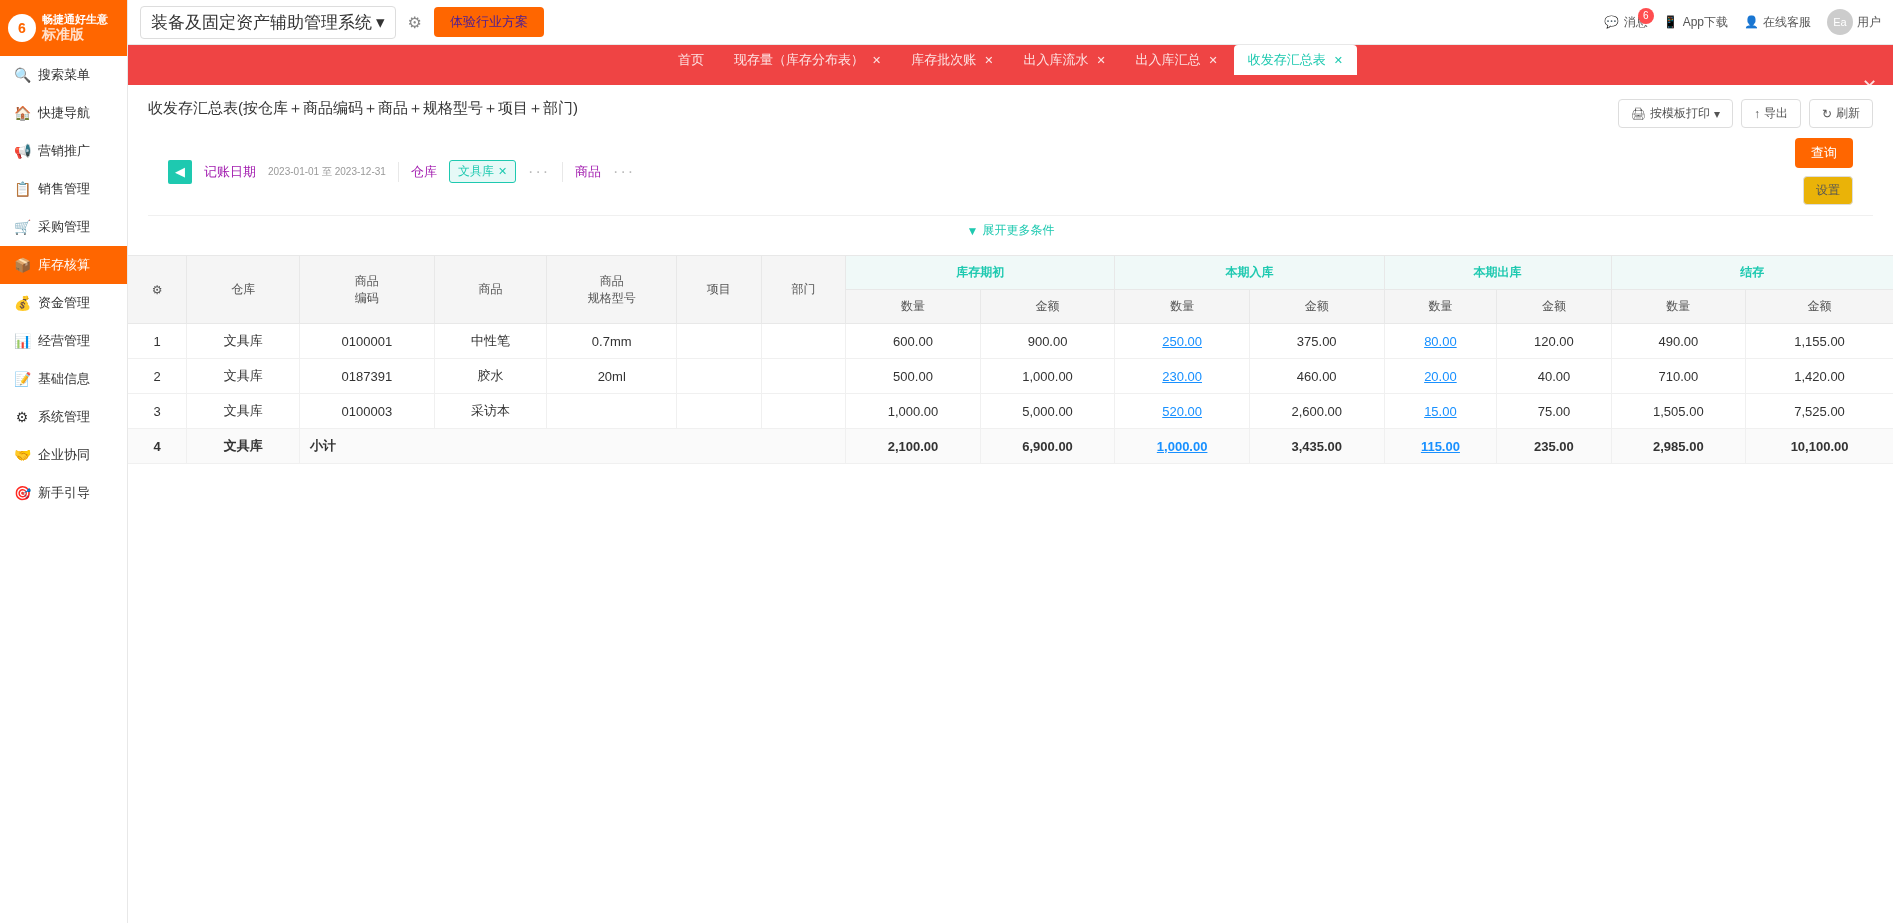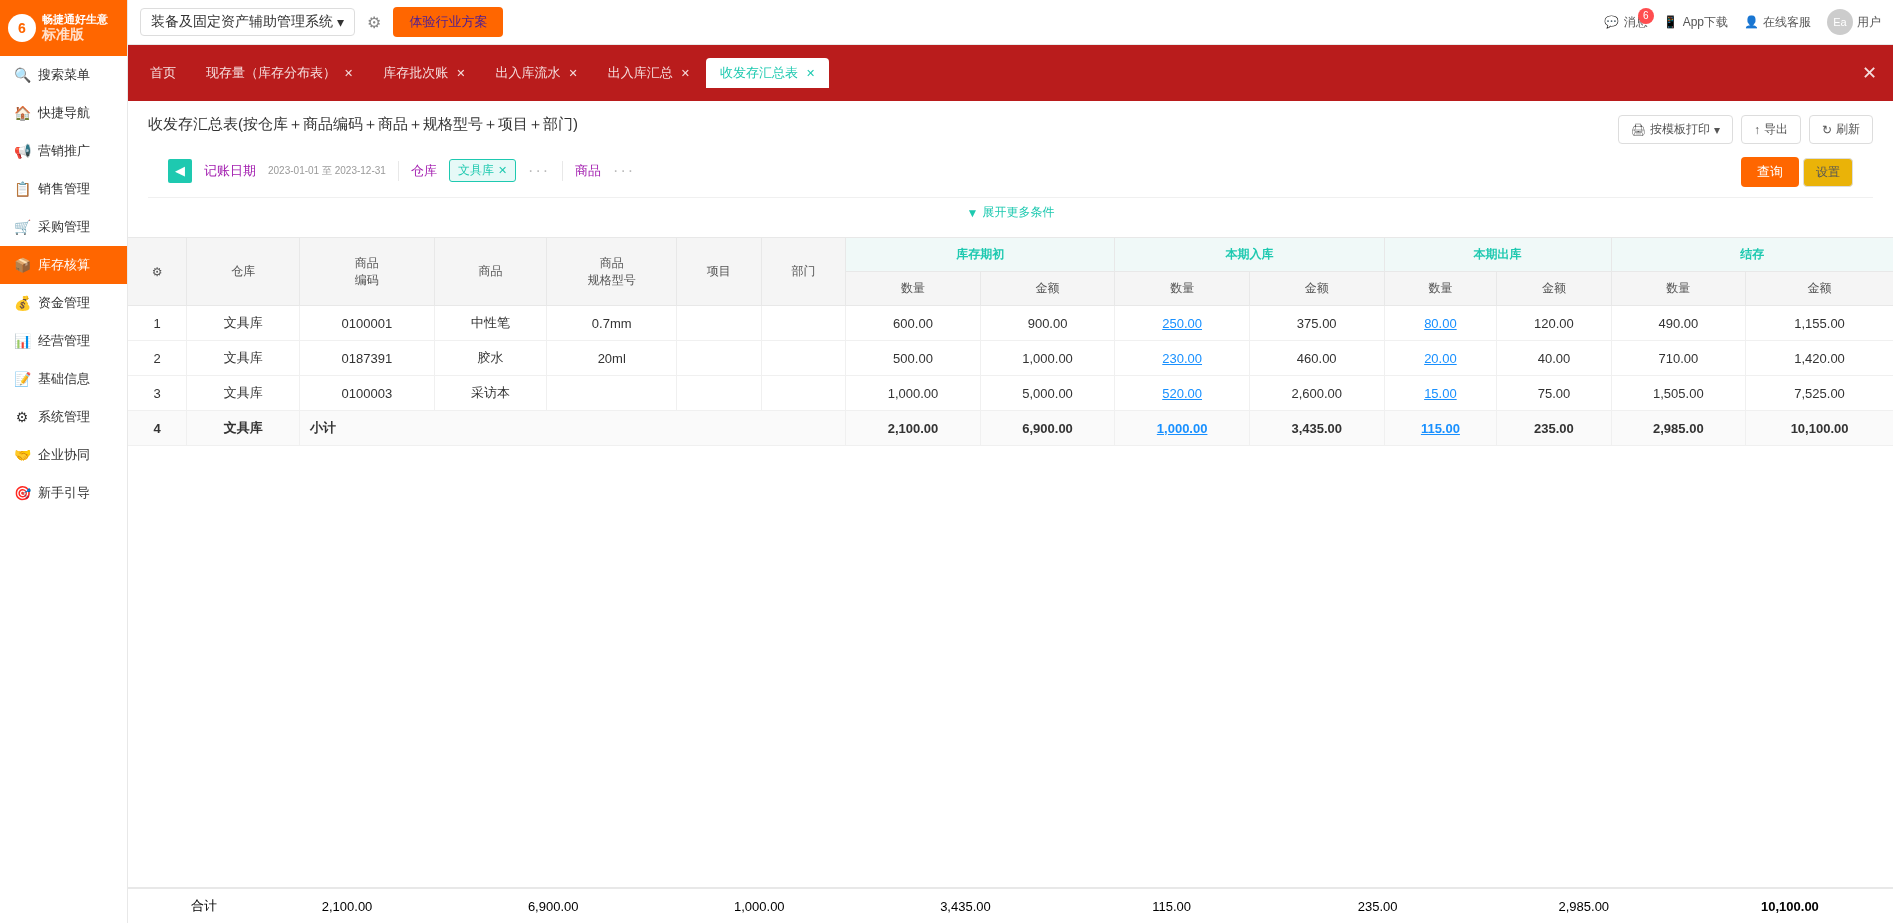--- a/index.html
+++ b/index.html
@@ -13,29 +13,29 @@
     .sidebar-logo-sub { font-size: 14px; color: rgba(255,255,255,0.8); }
     .sidebar-item { display: flex; align-items: center; gap: 8px; padding: 10px 14px; cursor: pointer; color: #333; font-size: 13px; transition: background 0.15s; }
     .sidebar-item.active { background: #ff6600; color: #fff; }
     .sidebar-item-icon { font-size: 14px; width: 16px; text-align: center; }
 
     
     .main { flex: 1; display: flex; flex-direction: column; overflow: hidden; }
 
     
     .topbar { height: 45px; background: #fff; border-bottom: 1px solid #e8e8e8; display: flex; align-items: center; padding: 0 12px; gap: 12px; flex-shrink: 0; }
-    .topbar-system-select { display: flex; align-items: center; gap: 4px; font-size: 14px; color: #333; border: 1px solid #ddd; padding: 4px 10px; border-radius: 4px; cursor: pointer; }
+    .topbar-system-select { display: flex; align-items: center; gap: 4px; font-size: 17px; color: #333; border: 1px solid #ddd; padding: 4px 10px; border-radius: 4px; cursor: pointer; }
     .topbar-btn-experience { background: #ff6600; color: #4c1d95; border: none; border-radius: 4px; padding: 6px 16px; font-size: 13px; cursor: pointer; }
     .topbar-actions { display: flex; align-items: center; gap: 16px; margin-left: auto; }
     .topbar-action-item { display: flex; align-items: center; gap: 4px; font-size: 12px; color: #555; cursor: pointer; position: relative; }
     .badge { background: #ff4d4f; color: #fff; border-radius: 50%; width: 16px; height: 16px; font-size: 10px; display: flex; align-items: center; justify-content: center; position: absolute; top: -6px; right: -6px; }
     .avatar { width: 26px; height: 26px; background: #ccc; border-radius: 50%; display: flex; align-items: center; justify-content: center; font-size: 11px; color: #fff; overflow: hidden; }
 
     
-    .tabs-bar { background: #b91c1c; display: flex; align-items: center; padding: 0 8px; height: 56px; flex-shrink: 0; }
+    .tabs-bar { background: #ef4444; display: flex; align-items: center; padding: 0 8px; height: 40px; flex-shrink: 0; flex-direction: column; }
     .tab { display: flex; align-items: center; gap: 6px; padding: 6px 14px; font-size: 13px; color: rgba(255,255,255,0.85); cursor: pointer; border-radius: 4px 4px 0 0; white-space: nowrap; }
     .tab.active { background: #fff; color: #1ec9b0; font-weight: 500; }
     .tab-close { font-size: 11px; color: inherit; cursor: pointer; margin-left: 2px; }
     .tabs-close-all { margin-left: auto; color: rgba(255,255,255,0.85); font-size: 18px; cursor: pointer; padding: 0 8px; }
 
     
     .content { flex: 1; background: #f0f2f5; overflow: auto; padding: 0; display: flex; flex-direction: column; }
     .page-header { background: #fff; padding: 14px 20px 10px; border-bottom: 1px solid #e8e8e8; }
     .page-title { font-size: 15px; font-weight: 500; color: #333; margin-bottom: 10px; }
 
@@ -235,21 +235,21 @@
         </div>
 
         <span class="filter-ellipsis">···</span>
 
         <div class="filter-separator"></div>
 
         <span class="filter-label">商品</span>
 
         <span class="filter-ellipsis">···</span>
 
-        <div style="margin-left:auto;display:flex;flex-direction:row;align-items:flex-end;gap:4px;">
+        <div style="margin-left:auto;display:flex;flex-direction:column;align-items:flex-end;gap:4px;">
           <button class="query-btn">查询</button>
           <button class="set-btn">设置</button>
         </div>
       </div>
 
       <div style="display:flex;justify-content:center;padding:6px 0;">
         <div class="expand-conditions">
           <span>▼</span>
           <span>展开更多条件</span>
         </div>
@@ -345,29 +345,15 @@
     <td>3,435.00</td>
     <td><span class="link-text">115.00</span></td>
     <td>235.00</td>
     <td>2,985.00</td>
     <td>10,100.00</td>
   </tr>
           </tbody>
       </table>
     </div>
 
-    <div style="background:#fff;border-top:2px solid #e8e8e8;padding:8px 0;display:flex;align-items:center;">
-      <div style="width:36px;text-align:center;"></div>
-      <div style="width:80px;text-align:center;font-weight:500;">合计</div>
-      <div style="flex:1;display:grid;grid-template-columns:repeat(8,1fr);text-align:center;">
-        <span style="padding:0 8px;">2,100.00</span>
-        <span style="padding:0 8px;">6,900.00</span>
-        <span style="padding:0 8px;">1,000.00</span>
-        <span style="padding:0 8px;">3,435.00</span>
-        <span style="padding:0 8px;">115.00</span>
-        <span style="padding:0 8px;">235.00</span>
-        <span style="padding:0 8px;">2,985.00</span>
-        <span style="padding:0 8px;font-weight:bold;">10,100.00</span>
-      </div>
-    </div>
 
   </div>
 </div>
 
 </body></html>

